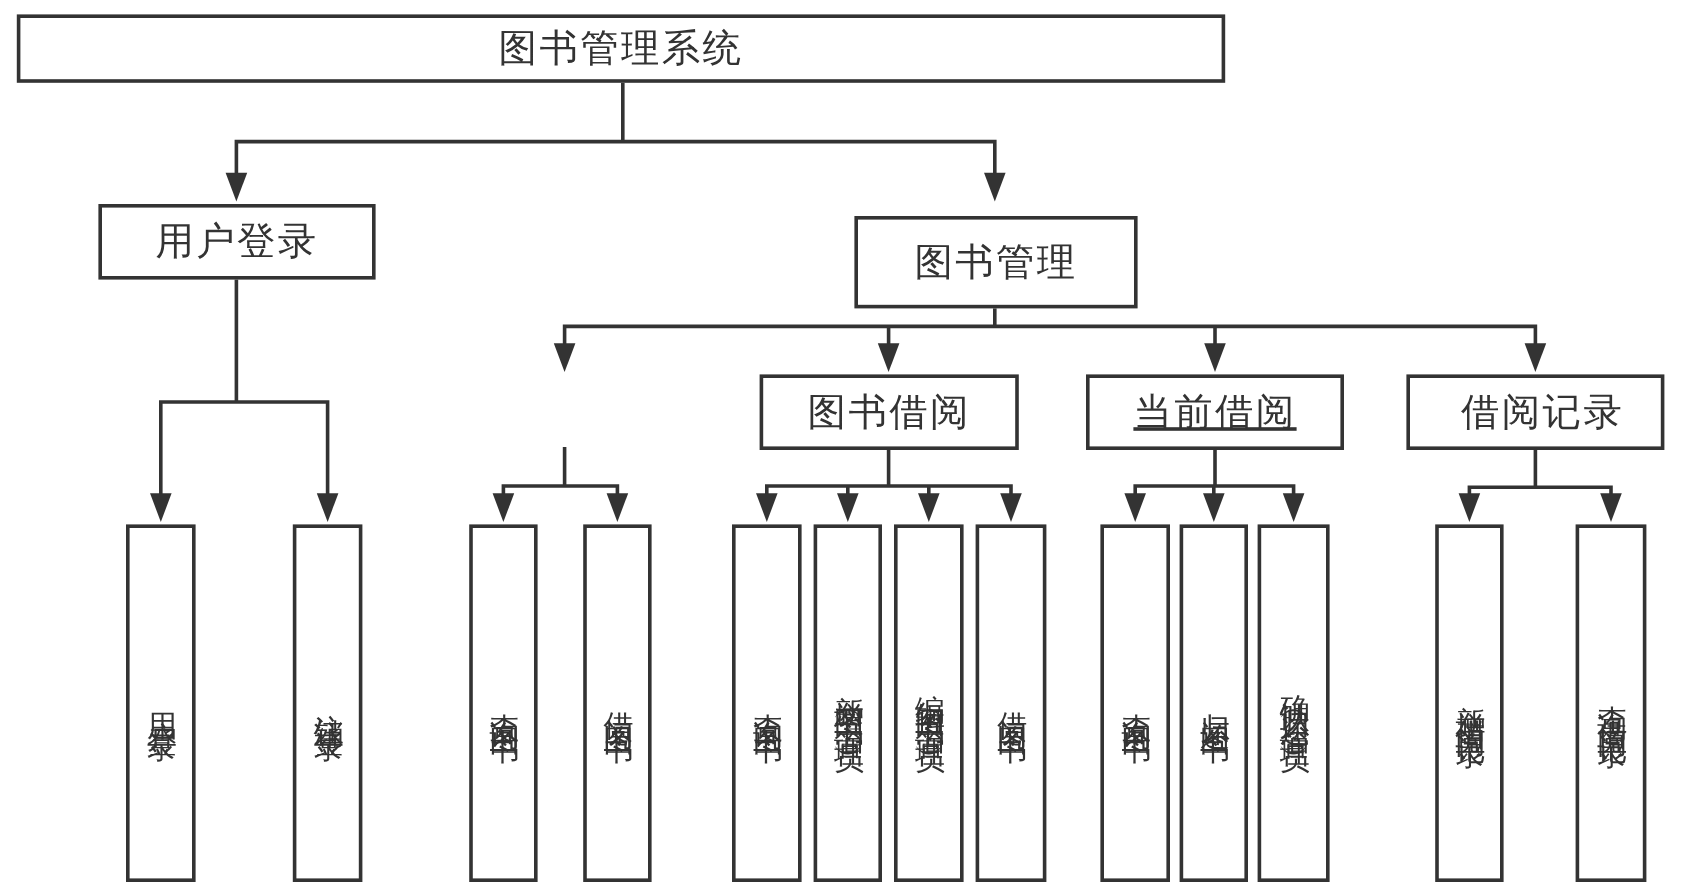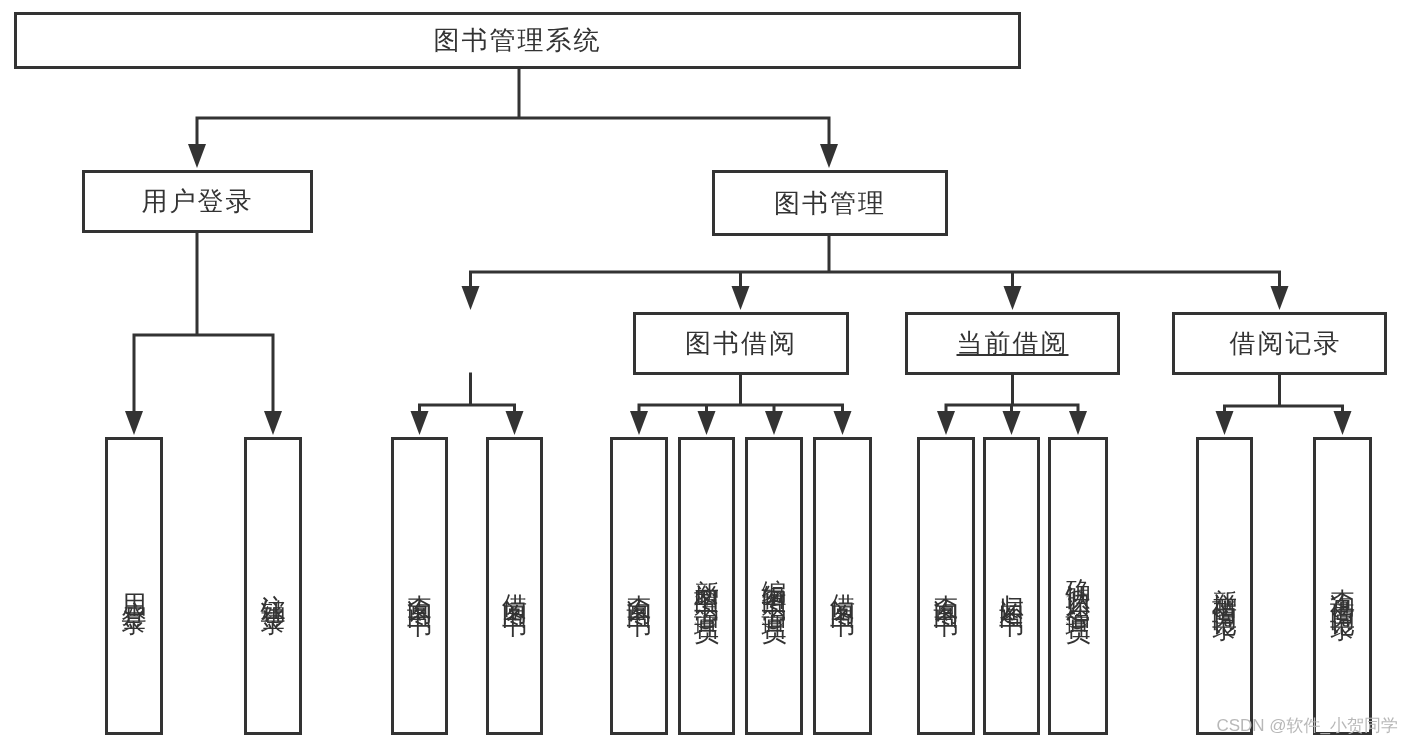--- a/index.html
+++ b/index.html
@@ -27,36 +27,36 @@
     position: absolute;
     box-sizing: border-box;
     border: 3px solid #333333;
     background: #ffffff;
     display: flex;
     align-items: center;
     justify-content: center;
     color: #333333;
   }
   .node-h {
-    font-size: 26px;
+    font-size: 32px;
     letter-spacing: 2px;
     white-space: nowrap;
   }
   .node-v .vtext {
     writing-mode: vertical-rl;
     text-orientation: mixed;
     font-size: 25px;
     line-height: 1;
     letter-spacing: 6px;
     white-space: nowrap;
   }
   
   .n-root            { left: 14px;   top: 12px;  width: 1007px; height: 57px; }
   .n-user-login      { left: 82px;   top: 170px; width: 231px;  height: 63px; }
-  .n-book-mgmt       { left: 712px;  top: 170px; width: 236px;  height: 66px; justify-content: center; }
+  .n-book-mgmt       { left: 712px;  top: 180px; width: 236px;  height: 77px; justify-content: center; }
   .n-new-book        { left: 363px;  top: 312px; width: 215px;  height: 63px; }
   .n-book-borrow     { left: 633px;  top: 312px; width: 216px;  height: 63px; }
   .n-current-borrow  { left: 905px;  top: 312px; width: 215px;  height: 63px; text-decoration: underline; }
   .n-borrow-record   { left: 1172px; top: 312px; width: 215px;  height: 63px; padding-left: 12px; }
   .leaf { top: 437px; height: 298px; }
   .l-1  { left: 105px;  width: 58px; }
   .l-2  { left: 244px;  width: 58px; }
   .l-3  { left: 391px;  width: 57px; }
   .l-4  { left: 486px;  width: 57px; }
   .l-5  { left: 610px;  width: 58px; }
@@ -185,15 +185,14 @@
     <span class="vtext">确认归还（管理员）</span>
   </div>
 
   <div class="node node-v leaf l-12">
     <span class="vtext">新增借阅记录</span>
   </div>
   <div class="node node-v leaf l-13">
     <span class="vtext">查询借阅记录</span>
   </div>
 
-  <div class="watermark">CSDN @软件_小贺同学</div>
 
 </div>
 
 </body></html>

